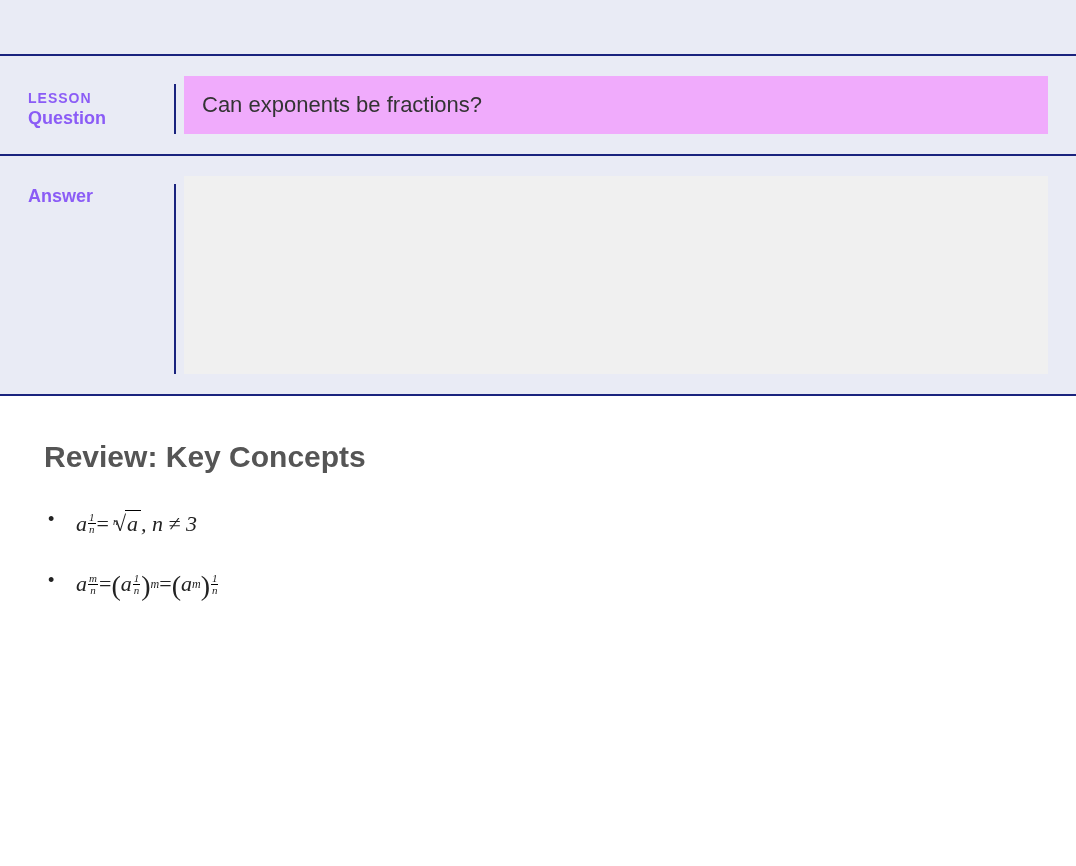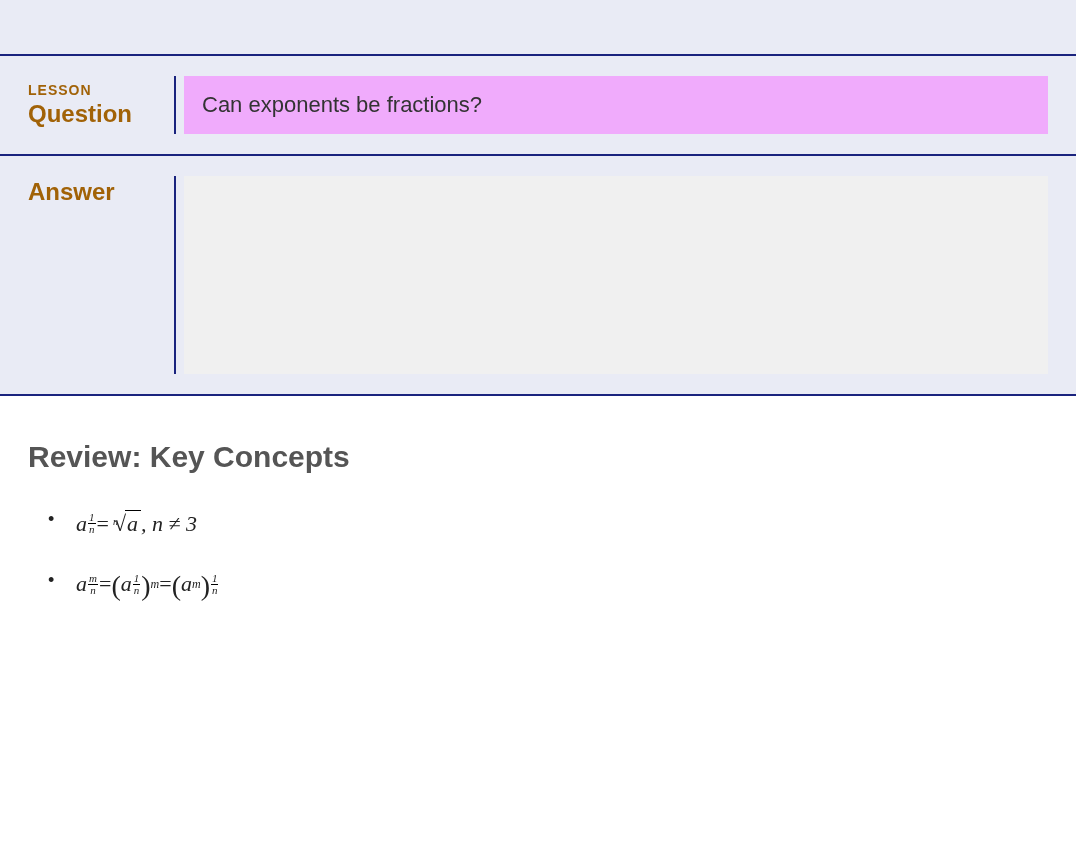--- a/index.html
+++ b/index.html
@@ -11,45 +11,46 @@
       display: flex;
       padding: 20px 28px;
       align-items: stretch;
     }
     .section-label {
       width: 148px;
       flex-shrink: 0;
       display: flex;
       flex-direction: column;
       justify-content: center;
-      color: #a16207;
+      color: #8b5cf6;
       border-right: 2px solid #1a237e;
       padding-right: 8px;
+      margin-top: 8px;
     }
     .section-label .small { font-size: 14px; font-weight: bold; letter-spacing: 1px; }
-    .section-label .big { font-size: 24px; font-weight: bold; margin-top: 2px; }
+    .section-label .big { font-size: 18px; font-weight: bold; margin-top: 2px; }
     .section-content {
       flex: 1;
       margin-left: 8px;
       background: #f0abfc;
       padding: 16px 18px;
       font-size: 22px;
       color: #333;
       display: flex;
       align-items: center;
     }
     .section.answer .section-label { justify-content: flex-start; }
     .section.answer .section-content {
       background: #f0f0f0;
       min-height: 198px;
     }
     .review {
       padding: 44px 28px 40px 28px;
     }
-    .review h2 { font-size: 30px; color: #555; font-weight: bold; margin-bottom: 36px; }
+    .review h2 { font-size: 30px; color: #555; font-weight: bold; margin-bottom: 36px; margin-left: 16px; }
     .kc-list { list-style: none; padding-left: 48px; }
     .kc-list li { position: relative; margin-bottom: 34px; font-size: 20px; color: #222; }
     .kc-list li::before {
       content: "•";
       position: absolute;
       left: -28px;
       top: 0.5em;
       font-size: 18px;
       line-height: 0;
       color: #222;

